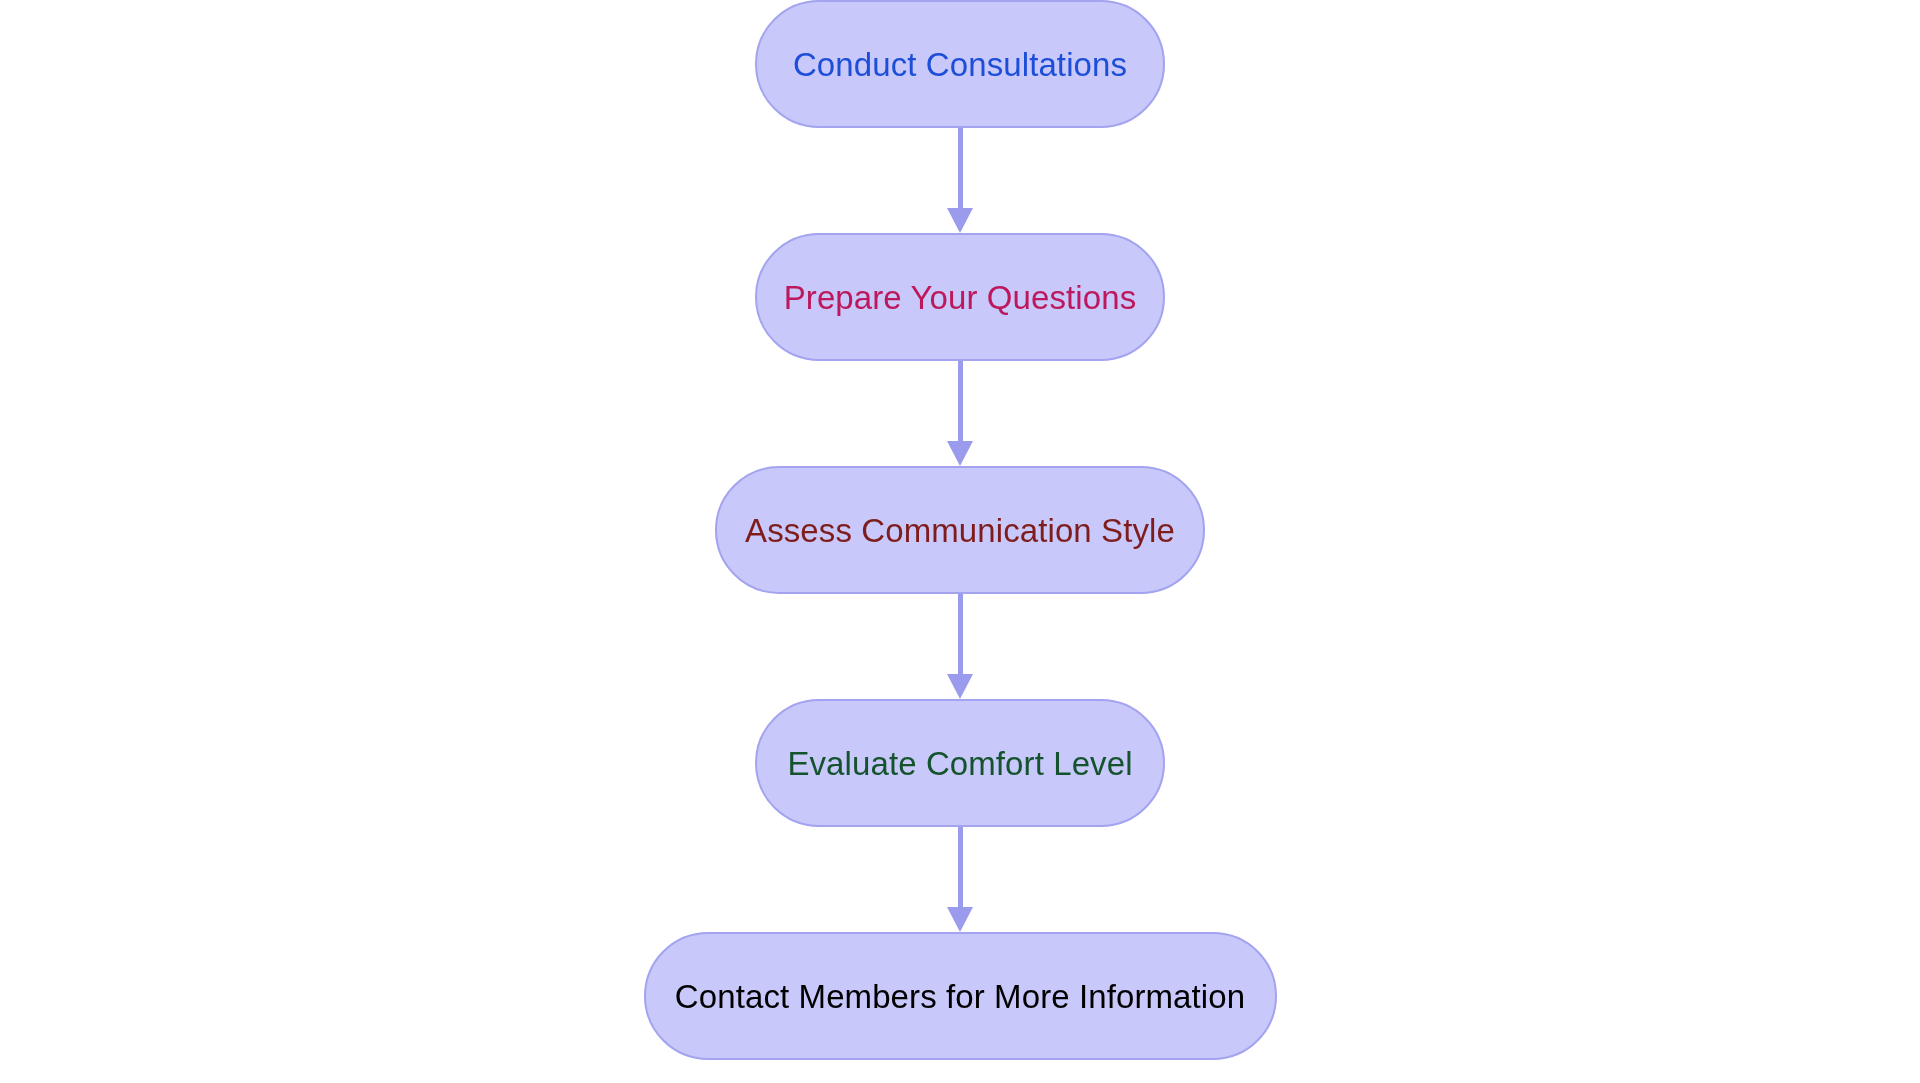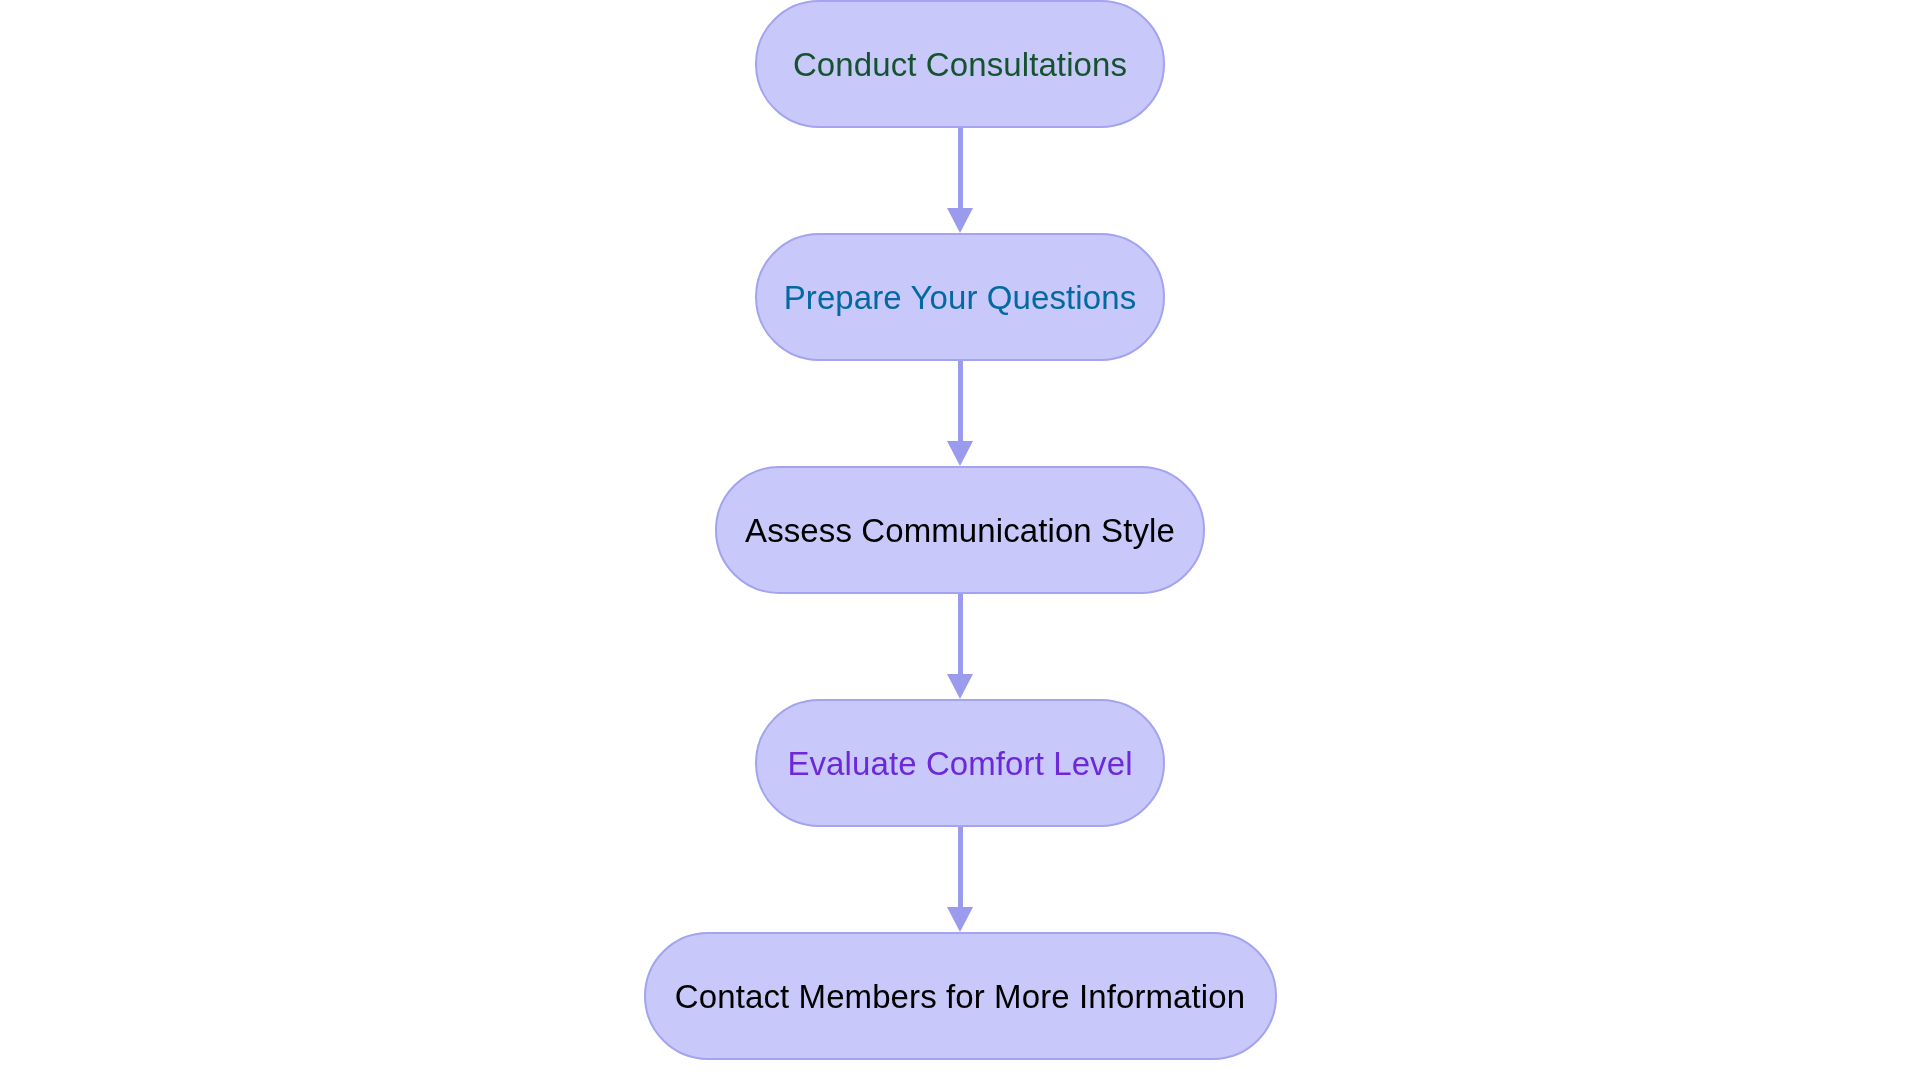--- a/index.html
+++ b/index.html
@@ -70,48 +70,48 @@
   }
   
 </style>
 </head>
 <body>
 
 <div id="canvas" style="background: rgb(255, 255, 255);">
   <div class="flow-col">
 
     <div class="node" style="width: 410px; background: rgb(200, 200, 250); border-color: rgb(163, 163, 240); border-width: 2px; border-radius: 64px;">
-      <span class="node-label" style="color: #14532d;">Conduct Consultations</span>
+      <span class="node-label" style="color: #1d4ed8;">Conduct Consultations</span>
     </div>
 
     <div class="connector">
       <div class="connector-line" style="background: rgb(155, 155, 238); width: 5px;"></div>
       <div class="connector-arrow" style="border-left-width: 13px; border-right-width: 13px; border-top-width: 25px; border-top-color: rgb(155, 155, 238);"></div>
     </div>
 
     <div class="node" style="width: 410px; background: rgb(200, 200, 250); border-color: rgb(163, 163, 240); border-width: 2px; border-radius: 64px;">
-      <span class="node-label" style="color: #0369a1;">Prepare Your Questions</span>
+      <span class="node-label" style="color: #be185d;">Prepare Your Questions</span>
     </div>
 
     <div class="connector">
       <div class="connector-line" style="background: rgb(155, 155, 238); width: 5px;"></div>
       <div class="connector-arrow" style="border-left-width: 13px; border-right-width: 13px; border-top-width: 25px; border-top-color: rgb(155, 155, 238);"></div>
     </div>
 
     <div class="node" style="width: 490px; background: rgb(200, 200, 250); border-color: rgb(163, 163, 240); border-width: 2px; border-radius: 64px;">
-      <span class="node-label" style="color: #000000;">Assess Communication Style</span>
+      <span class="node-label" style="color: #7f1d1d;">Assess Communication Style</span>
     </div>
 
     <div class="connector">
       <div class="connector-line" style="background: rgb(155, 155, 238); width: 5px;"></div>
       <div class="connector-arrow" style="border-left-width: 13px; border-right-width: 13px; border-top-width: 25px; border-top-color: rgb(155, 155, 238);"></div>
     </div>
 
     <div class="node" style="width: 410px; background: rgb(200, 200, 250); border-color: rgb(163, 163, 240); border-width: 2px; border-radius: 64px;">
-      <span class="node-label" style="color: #6d28d9;">Evaluate Comfort Level</span>
+      <span class="node-label" style="color: #14532d;">Evaluate Comfort Level</span>
     </div>
 
     <div class="connector">
       <div class="connector-line" style="background: rgb(155, 155, 238); width: 5px;"></div>
       <div class="connector-arrow" style="border-left-width: 13px; border-right-width: 13px; border-top-width: 25px; border-top-color: rgb(155, 155, 238);"></div>
     </div>
 
     <div class="node" style="width: 633px; background: rgb(200, 200, 250); border-color: rgb(163, 163, 240); border-width: 2px; border-radius: 64px;">
       <span class="node-label" style="color: #000000;">Contact Members for More Information</span>
     </div>

